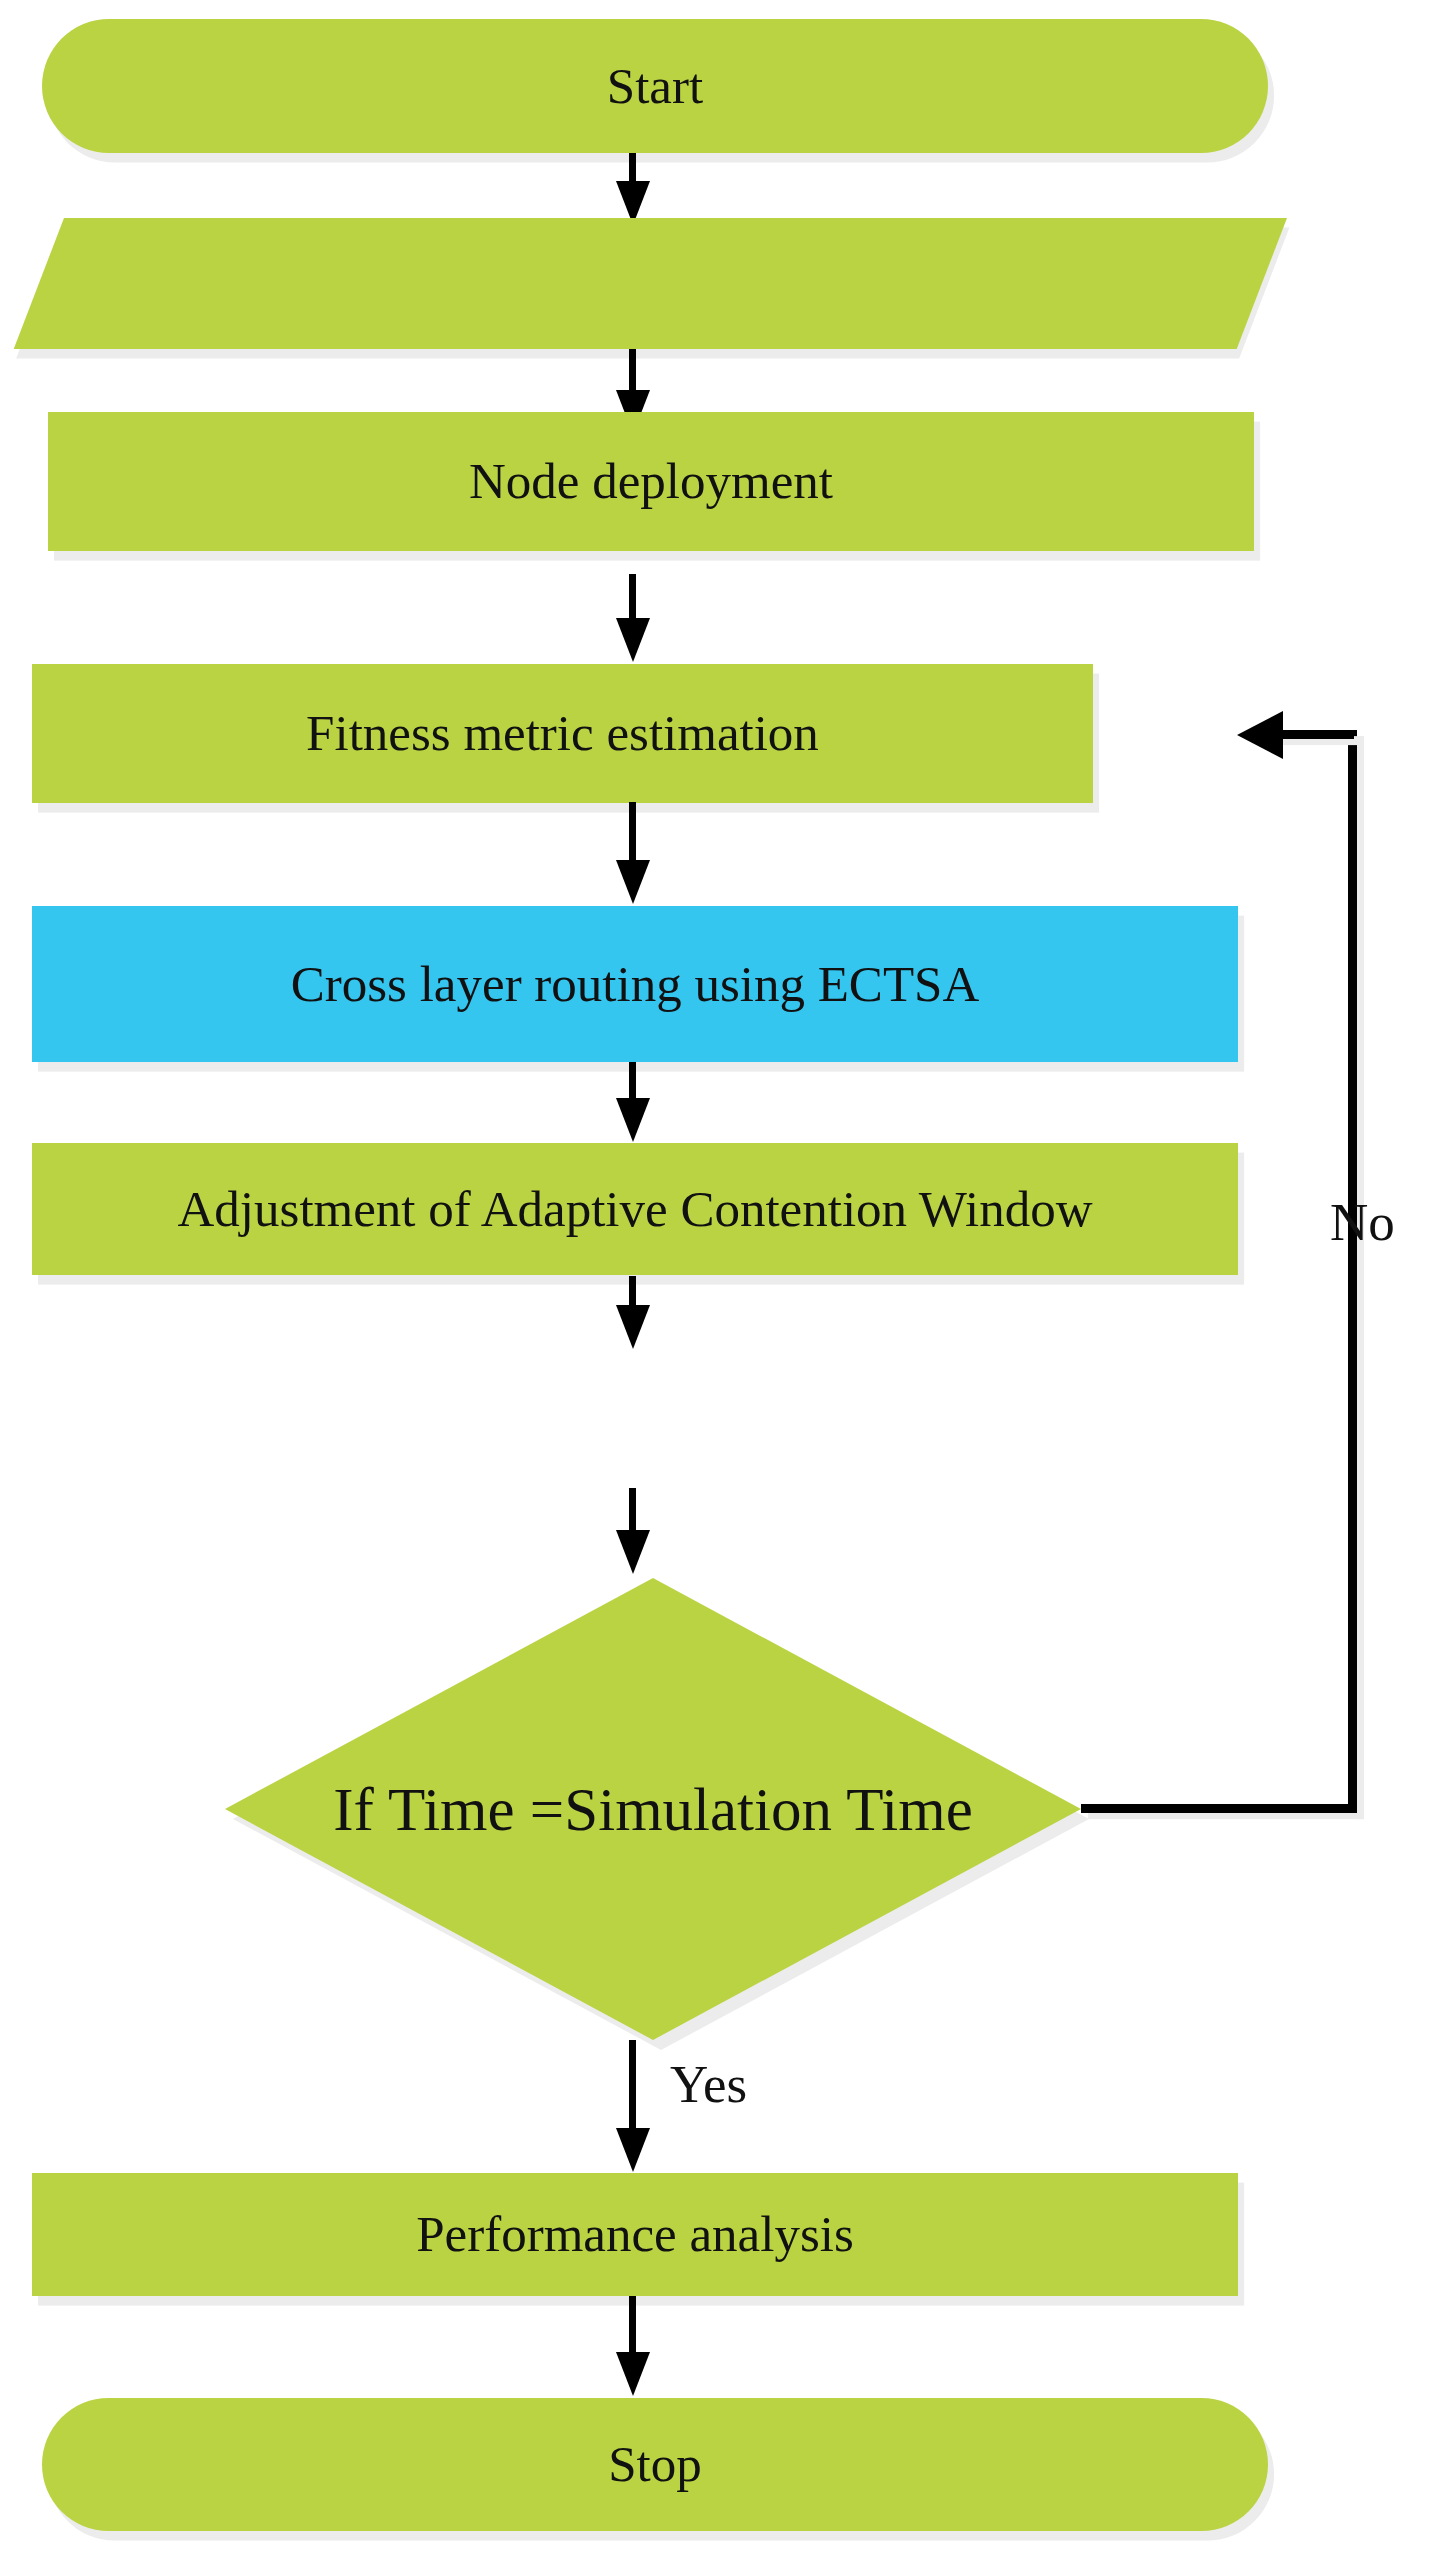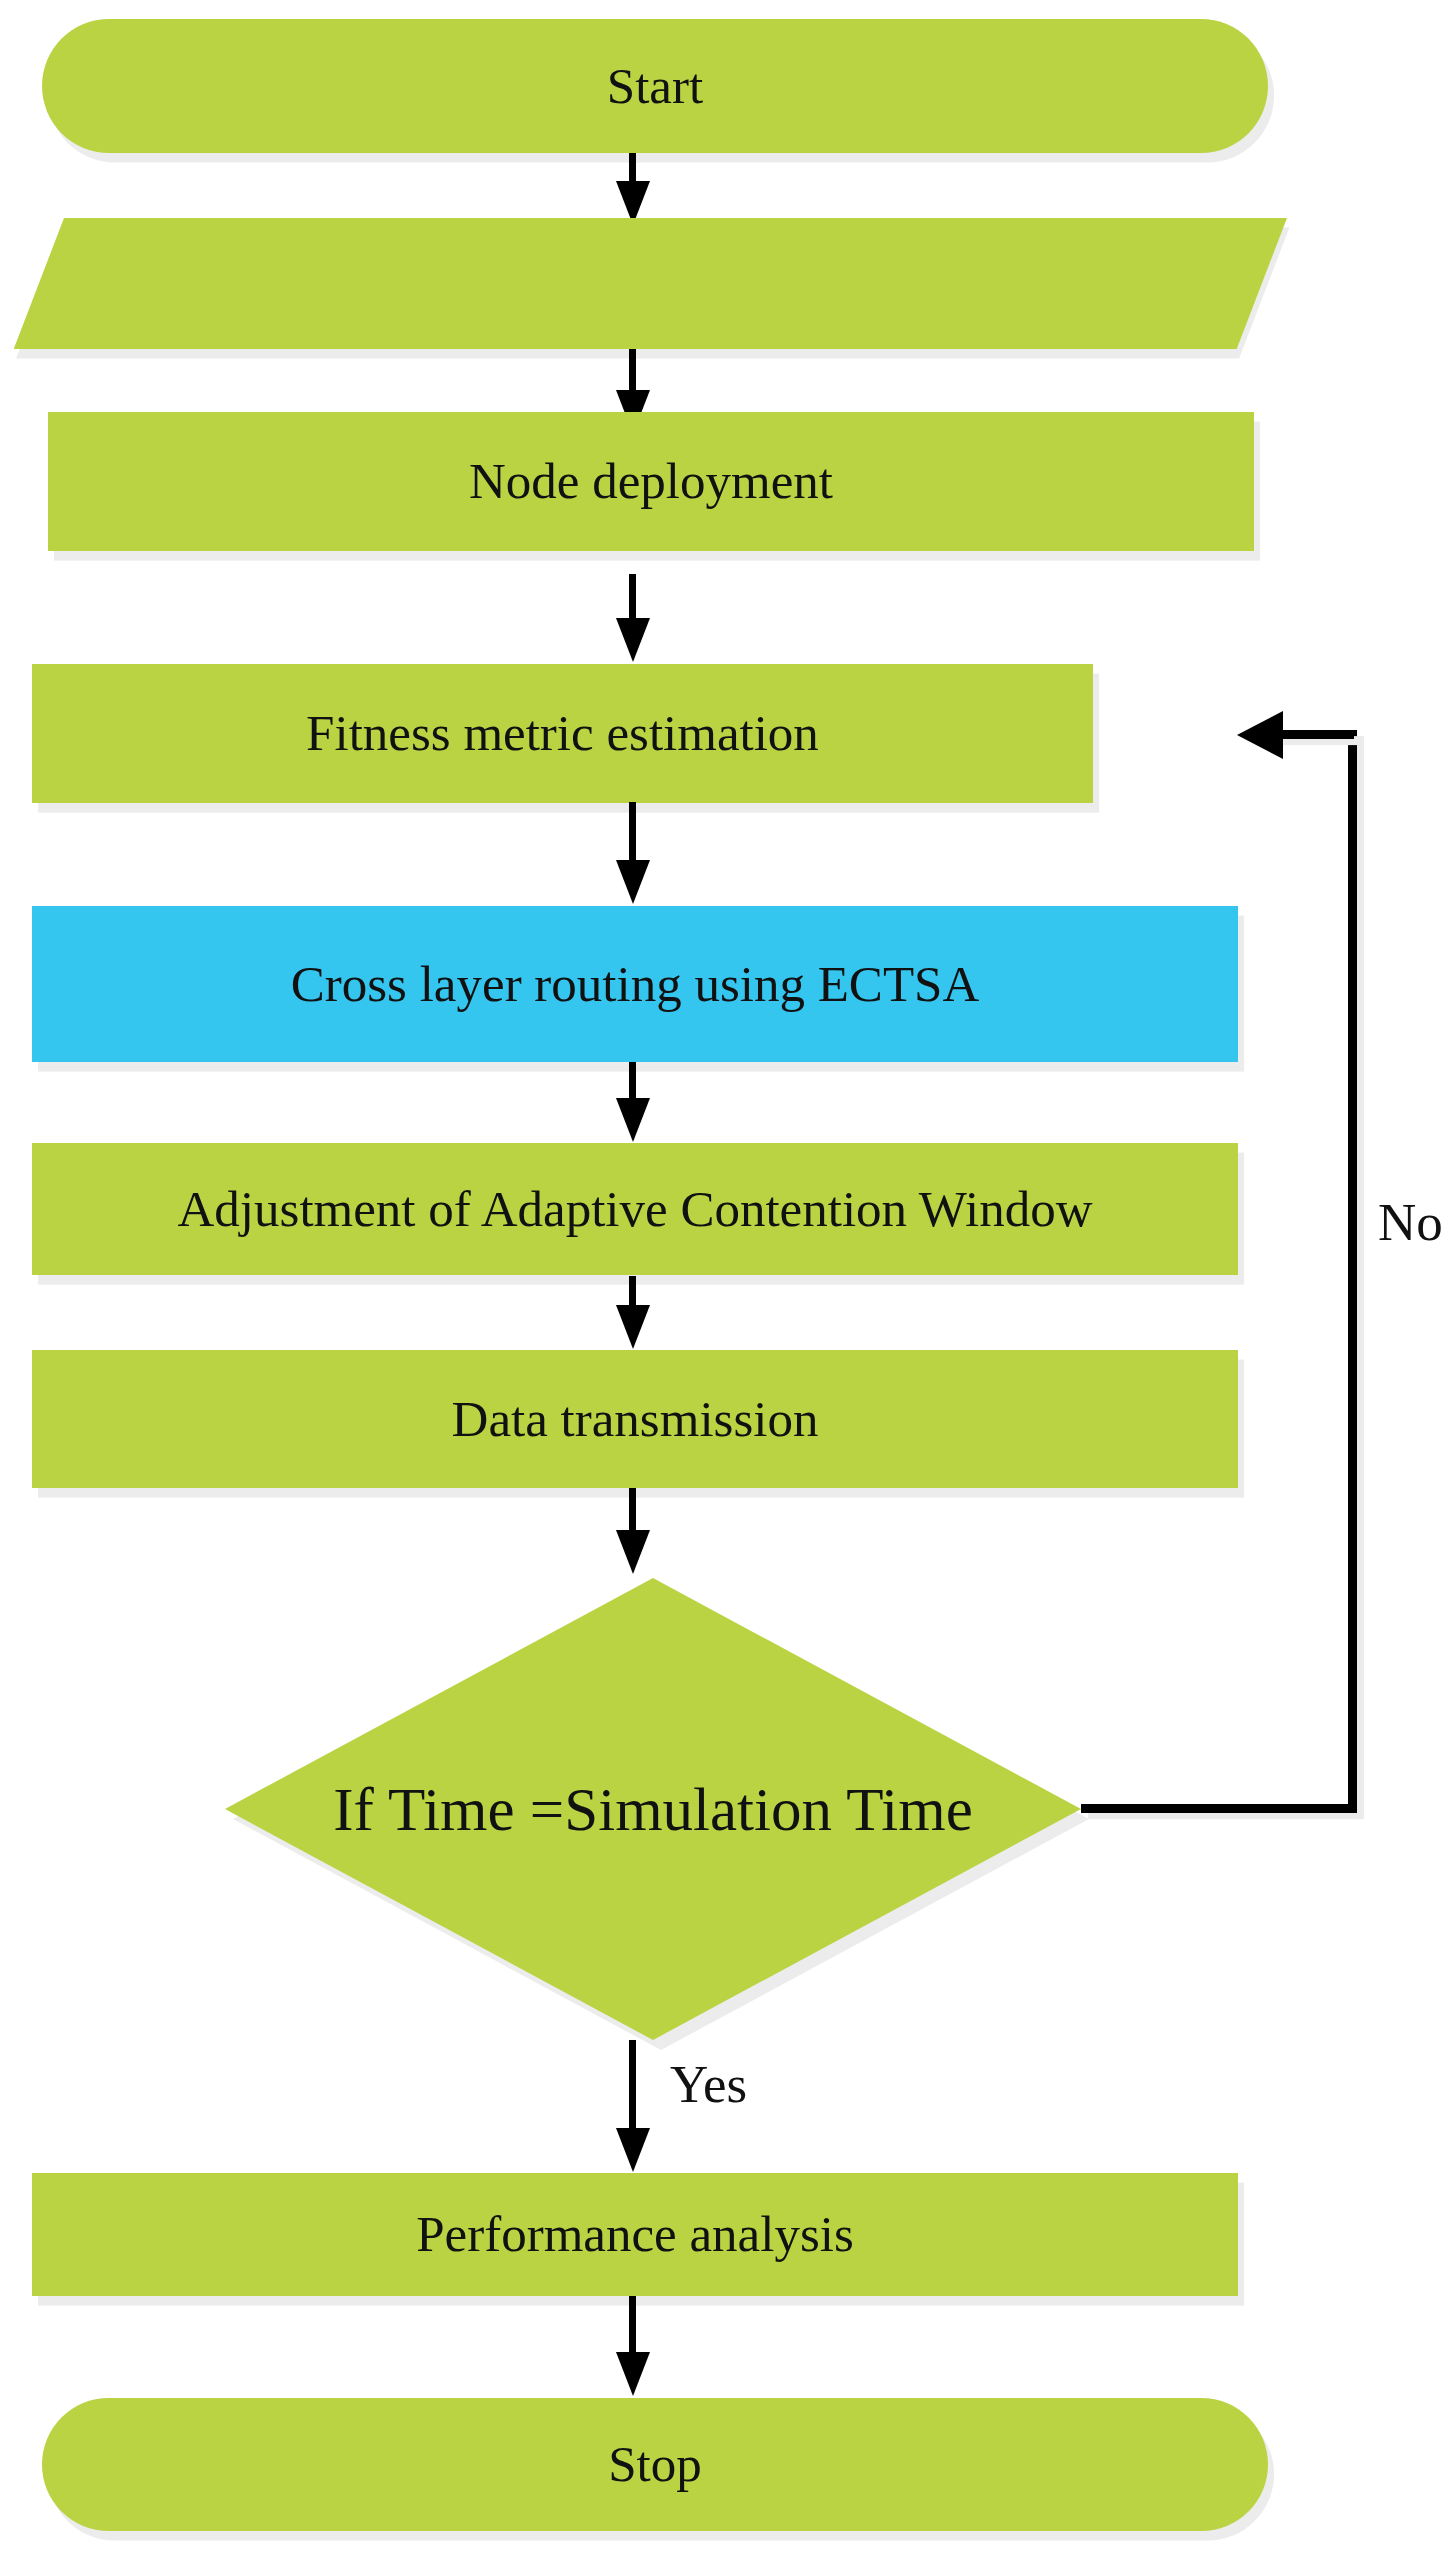--- a/index.html
+++ b/index.html
@@ -89,35 +89,34 @@
     <div class="head"></div>
   </div>
 
   <div class="node green" style="left:32px;top:1143px;width:1206px;height:132px;">Adjustment of Adaptive Contention Window</div>
 
   <div class="arrow" style="left:613px;top:1276px;height:73px;">
     <div class="shaft"></div>
     <div class="head"></div>
   </div>
 
-  <div class="node green" style="left:32px;top:1350px;width:1206px;height:138px;">Data transmission</div>
 
   <div class="arrow" style="left:613px;top:1488px;height:86px;">
     <div class="shaft"></div>
     <div class="head"></div>
   </div>
 
   <div class="diamond-shadow" style="left:233px;top:1588px;width:856px;height:462px;"></div>
   <div class="diamond" style="left:225px;top:1578px;width:856px;height:462px;">If Time =Simulation Time</div>
 
   <div class="seg" style="left:1081px;top:1804px;width:276px;height:8.8px;"></div>
   <div class="seg" style="left:1348px;top:730px;width:8.8px;height:1083px;"></div>
   <div class="seg" style="left:1273px;top:730px;width:81px;height:8.8px;"></div>
   <div class="head-left" style="left:1237px;top:711px;"></div>
-  <div class="edge-label" style="left:1330px;top:1196px;margin-left:48px;">No</div>
+  <div class="edge-label" style="left:1330px;top:1196px;">No</div>
 
   <div class="arrow" style="left:613px;top:2040px;height:132px;">
     <div class="shaft"></div>
     <div class="head"></div>
   </div>
   <div class="edge-label" style="left:670px;top:2058px;">Yes</div>
 
   <div class="node green" style="left:32px;top:2173px;width:1206px;height:123px;">Performance analysis</div>
 
   <div class="arrow" style="left:613px;top:2296px;height:100px;">

